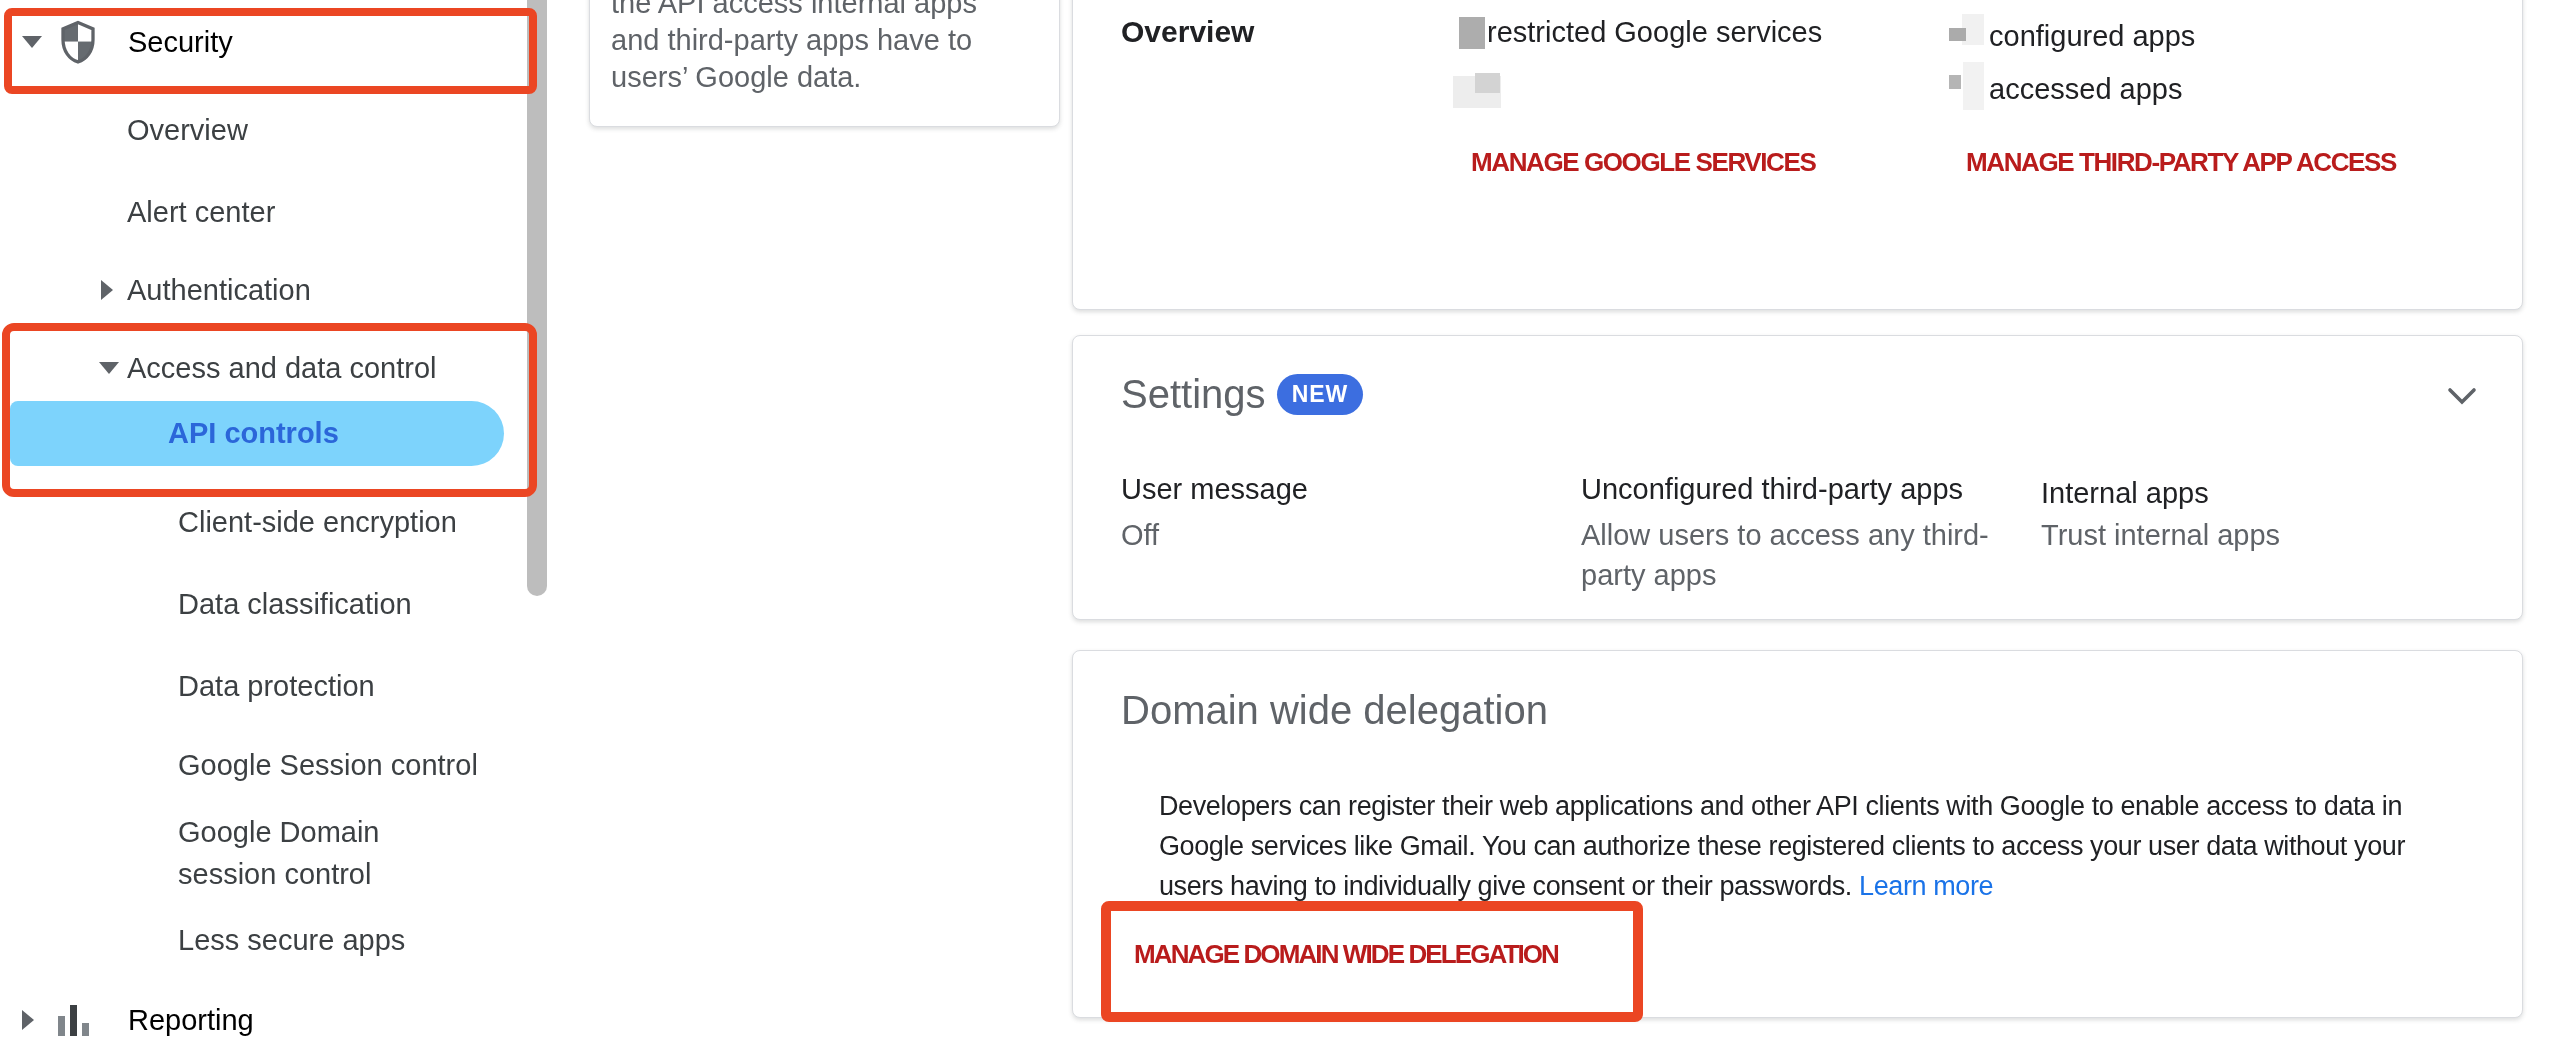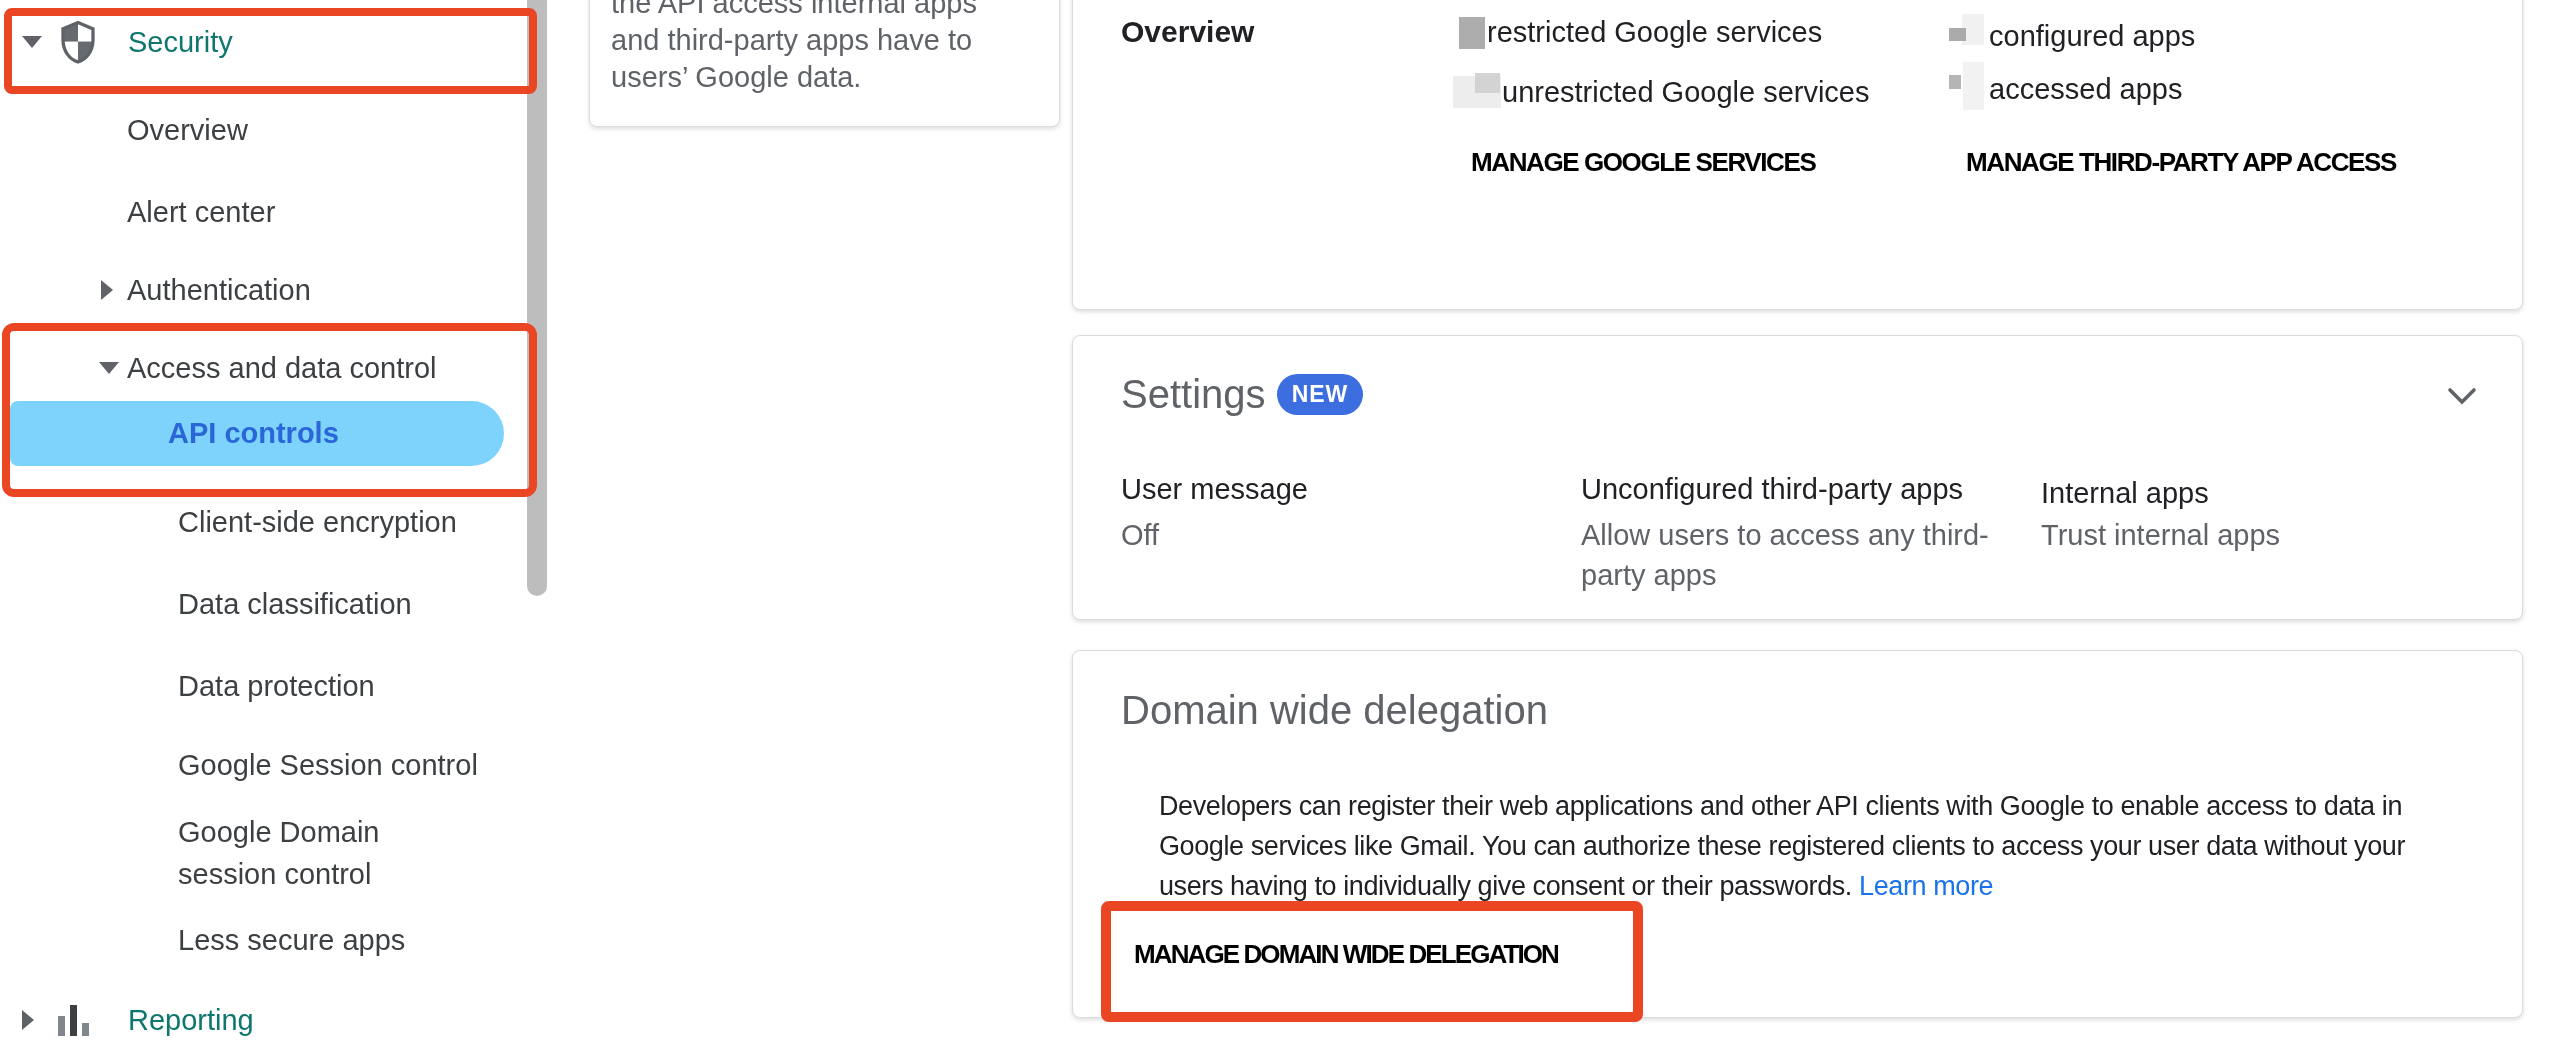--- a/index.html
+++ b/index.html
@@ -1,38 +1,38 @@
 <!DOCTYPE html>
 <html><head>
 <meta charset="utf-8">
 <style>
   html,body{margin:0;padding:0;background:#fff;}
   #screen{position:relative;width:2560px;height:1048px;background:#ffffff;overflow:hidden;
           font-family:"Liberation Sans",sans-serif;color:#202124;}
   
   .sb-label{position:absolute;font-size:29px;line-height:34px;color:#3c4043;white-space:nowrap;cursor:pointer;}
-  .sb-label.l0{color:#0f766e;}
+  .sb-label.l0{color:#000000;}
   .caret-down{position:absolute;width:0;height:0;border-left:10px solid transparent;
               border-right:10px solid transparent;border-top:12px solid #5f6368;}
   .caret-right{position:absolute;width:0;height:0;border-top:10px solid transparent;
                border-bottom:10px solid transparent;border-left:12px solid #5f6368;}
   .api-pill{position:absolute;left:10px;top:401px;width:494px;height:65px;background:#7dd3fc;
             border-radius:8px 33px 33px 8px;cursor:pointer;}
   .api-pill span{position:absolute;left:158px;top:0;line-height:65px;font-size:29px;font-weight:bold;color:#2b66d9;}
   .sb-scroll{position:absolute;left:527px;top:-14px;width:20px;height:610px;background:#bdbdbd;border-radius:10px;}
   
   .anno{position:absolute;border:8px solid #eb4623;border-radius:10px;pointer-events:none;}
   
   .card{position:absolute;background:#fff;border:1px solid #dadce0;border-radius:8px;
         box-shadow:0 2px 4px rgba(60,64,67,.18);}
   .card-title{position:absolute;font-size:40px;color:#5f6368;white-space:nowrap;}
   .body-label{position:absolute;font-size:29px;line-height:34px;color:#202124;white-space:nowrap;}
   .body-value{position:absolute;font-size:29px;line-height:40px;color:#5f6368;}
   .blue-link{position:absolute;font-size:26px;font-weight:bold;letter-spacing:-1.4px;
-             color:#000000;white-space:nowrap;cursor:pointer;}
+             color:#b91c1c;white-space:nowrap;cursor:pointer;}
   .redact{position:absolute;}
   .badge{position:absolute;background:#3c6ee0;color:#fff;border-radius:21px;font-size:23px;font-weight:bold;
          letter-spacing:1px;text-align:center;}
   .summary-text{position:absolute;left:21px;top:20px;font-size:29px;line-height:37px;color:#5f6368;white-space:nowrap;}
   .para{position:absolute;font-size:27px;letter-spacing:-0.4px;line-height:40px;color:#202124;white-space:nowrap;margin-left:38px;}
   .learn{color:#1a73e8;cursor:pointer;}
 </style>
 </head>
 <body>
 
@@ -101,21 +101,20 @@
 
     <div class="redact" style="left:386px;top:46px;width:26px;height:32px;background:#adadad;"></div>
     <div class="redact" style="left:380px;top:105px;width:48px;height:32px;background:#ededed;"></div>
     <div class="redact" style="left:402px;top:102px;width:25px;height:20px;background:#d3d3d3;"></div>
     <div class="redact" style="left:889px;top:43px;width:22px;height:31px;background:#f1f1f1;"></div>
     <div class="redact" style="left:876px;top:57px;width:17px;height:13px;background:#ababab;"></div>
     <div class="redact" style="left:890px;top:91px;width:21px;height:48px;background:#f2f2f2;"></div>
     <div class="redact" style="left:876px;top:104px;width:12px;height:14px;background:#b5b5b5;"></div>
 
     <span class="body-label" style="left:414px;top:44px;">restricted Google services</span>
-    <span class="body-label" style="left:429px;top:104px;">unrestricted Google services</span>
     <span class="body-label" style="left:916px;top:48px;">configured apps</span>
     <span class="body-label" style="left:916px;top:101px;">accessed apps</span>
 
     <span class="blue-link" style="left:398px;top:176px;">MANAGE GOOGLE SERVICES</span>
     <span class="blue-link" style="left:893px;top:176px;">MANAGE THIRD-PARTY APP ACCESS</span>
   </div>
 
   <div class="card" style="left:1072px;top:335px;width:1449px;height:283px;">
     <span class="card-title" style="left:48px;top:36px;">Settings</span>
     <span class="badge" style="left:204px;top:38px;width:86px;height:41px;line-height:41px;">NEW</span>

